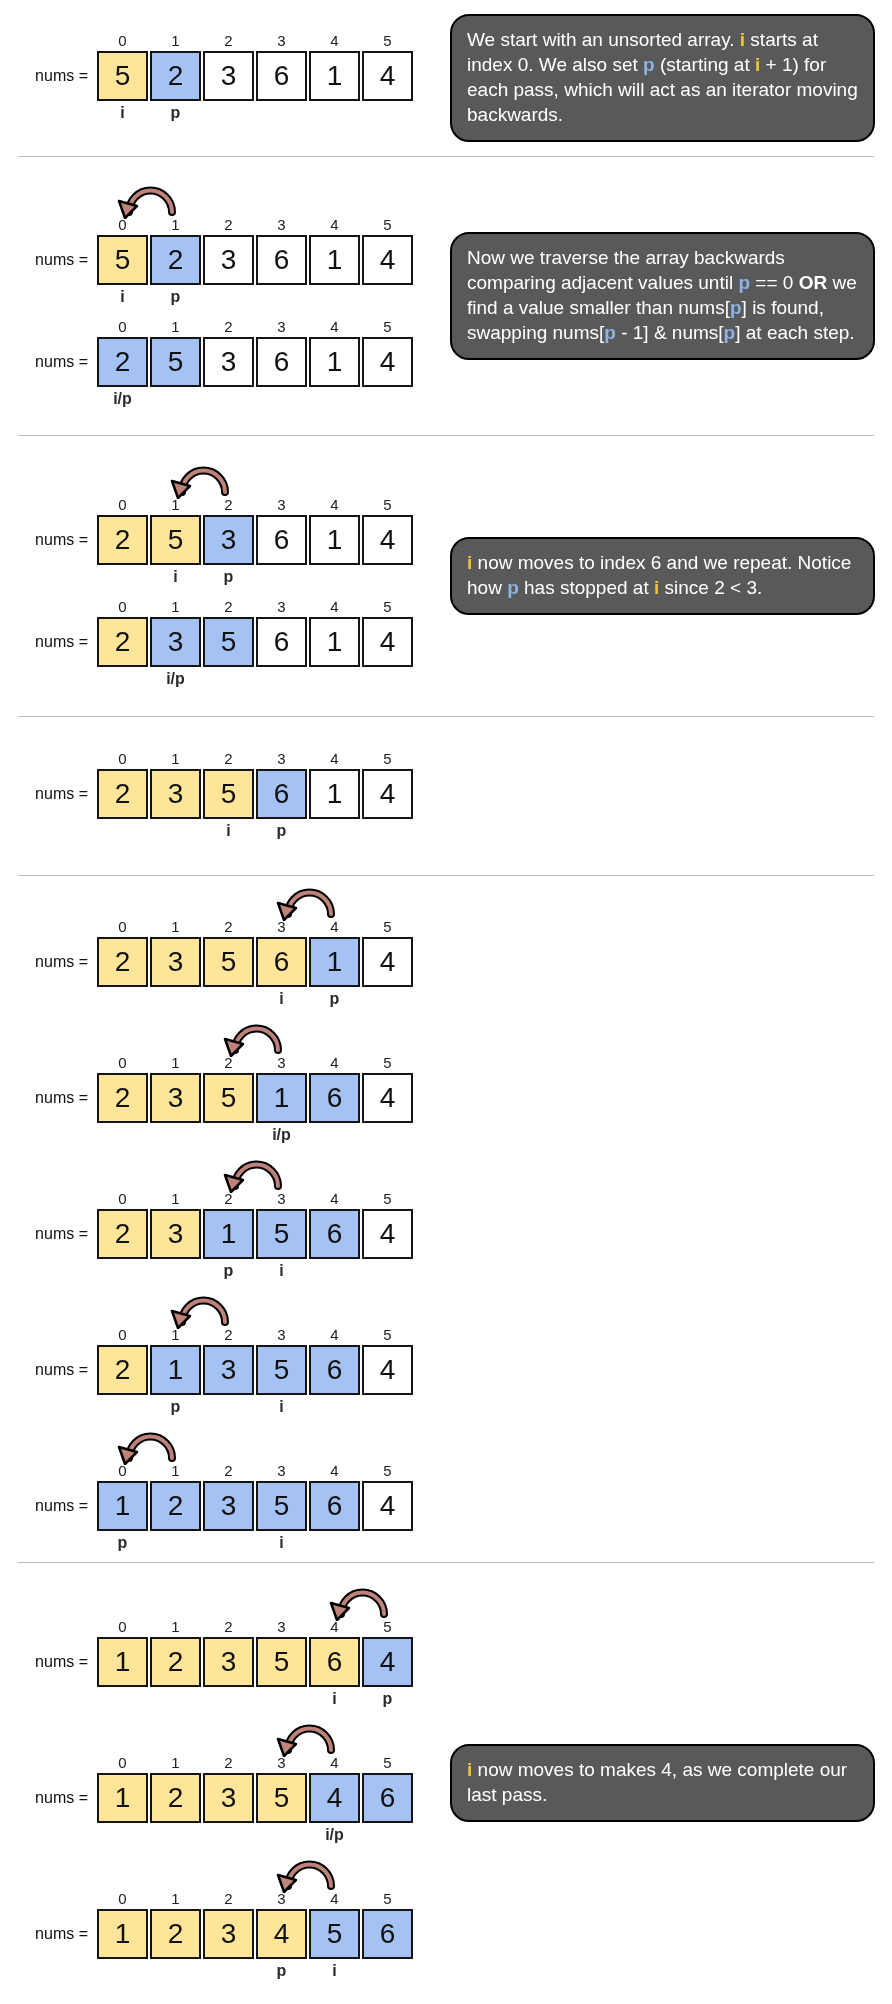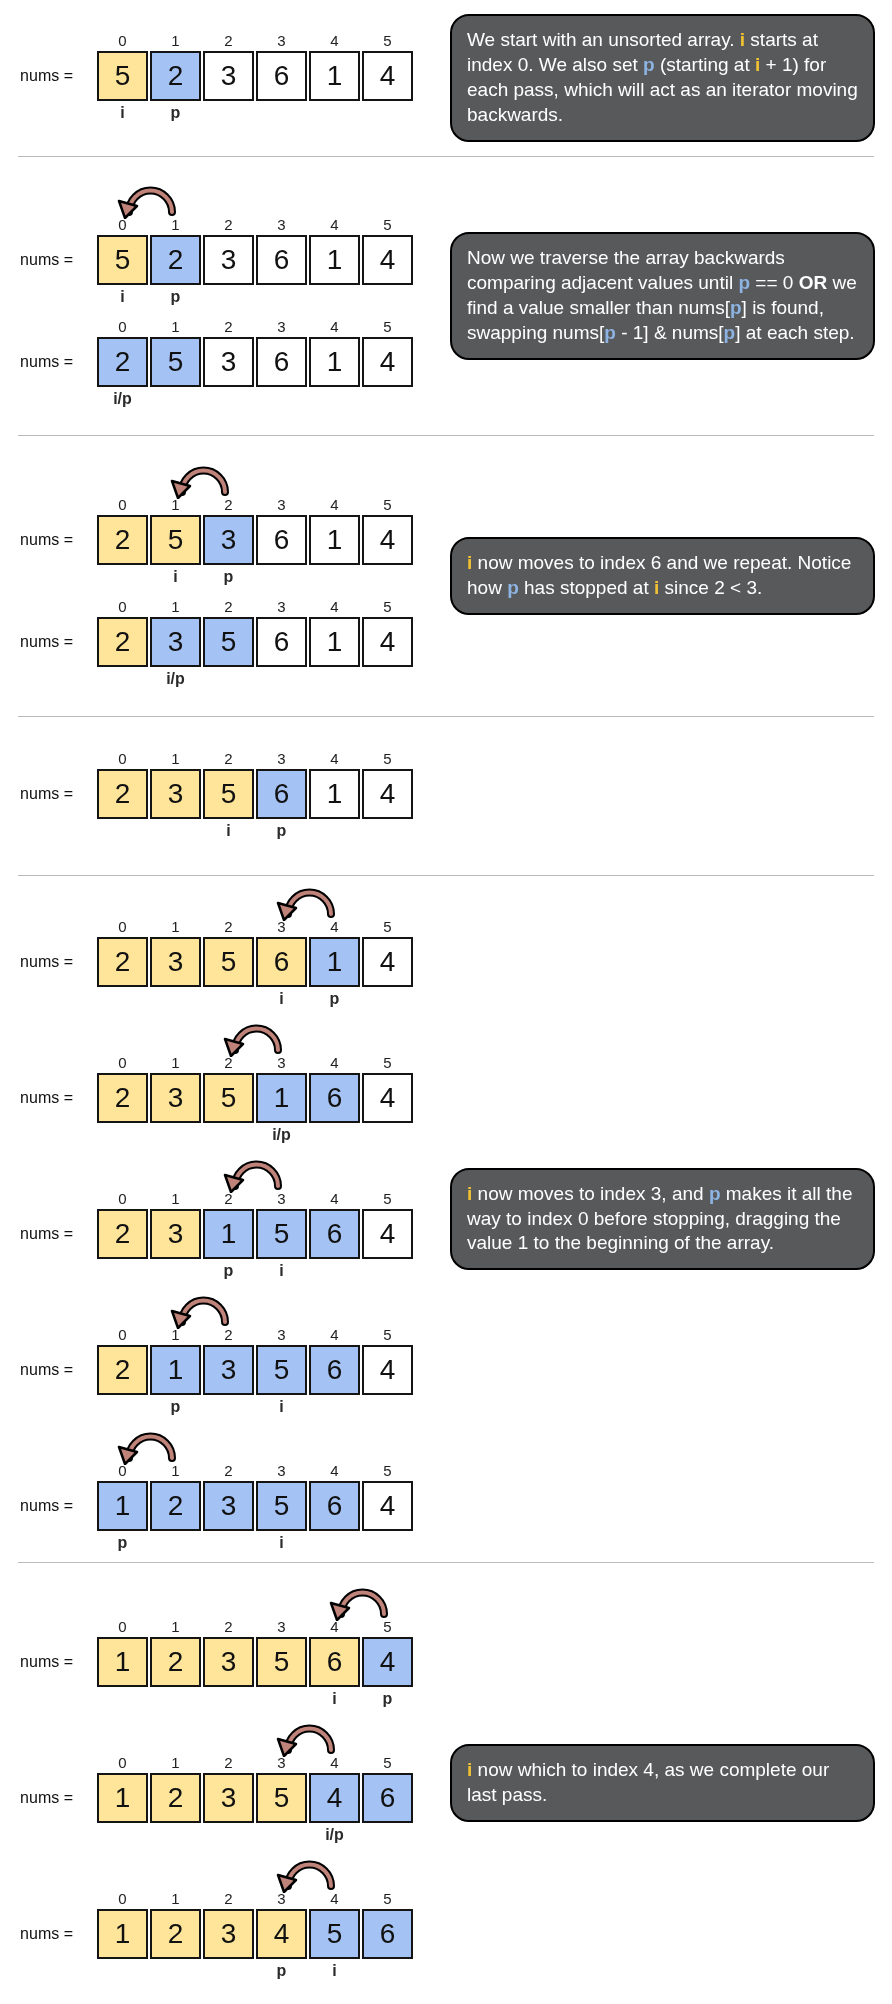--- a/index.html
+++ b/index.html
@@ -14,21 +14,21 @@
   .sec-4 { min-height:686px; }
   .sec-5 { min-height:440px; }
 
   .arrays-col { flex:0 0 450px; width:450px; display:flex; flex-direction:column; justify-content:center; }
   .note-col { flex:1 1 auto; padding-right:17px; display:flex; align-items:center; }
 
   .array-block { margin:4px 0; }
   .row { display:flex; }
   .spacer { flex:0 0 97px; width:97px; }
   .nums-label { flex:0 0 97px; width:97px; box-sizing:border-box; display:flex; align-items:center;
-                justify-content:flex-end; padding-right:24px; font-size:16px; color:#111;text-align:right; }
+                justify-content:flex-end; padding-right:9px; font-size:16px; color:#111;text-align:right; }
 
   .cells { display:flex; gap:2px; }
   .cell { width:51px; height:50px; box-sizing:border-box; border:2px solid #141414;
           display:flex; align-items:center; justify-content:center;
           font-size:28px; color:#111; background:#ffffff; }
   .cell.y { background:#ffe599; }
   .cell.b { background:#a4c2f4; }
 
   .index-row .slot { width:51px; margin-right:2px; text-align:center; font-size:15px;
                      color:#222; height:20px; line-height:20px; }
@@ -466,23 +466,20 @@
             <span class="spacer"></span>
             <span class="slot">p</span>
             <span class="slot"></span>
             <span class="slot"></span>
             <span class="slot">i</span>
             <span class="slot"></span>
             <span class="slot"></span>
           </div>
         </div>
       </div>
-      <div class="note-col">
-        <div class="note-box"><span class="tok-i">i</span><span class="tok-w"> now moves to index 3, and </span><span class="tok-p">p</span><span class="tok-w"> makes it all the way to index 0 before stopping, dragging the value 1 to the beginning of the array.</span></div>
-      </div>
     </section>
     <hr class="divider">
     <section class="section sec-5">
       <div class="arrays-col">
         <div class="array-block">
           <div class="arrow-row">
             <svg class="swap-arrow" width="66" height="40" viewBox="0 0 66 40" style="left:231px">
               <path d="M 13 33 A 21.5 21.5 0 0 1 56 33" fill="none" stroke="#000000" stroke-width="8" stroke-linecap="round"></path>
               <path d="M 13 33 A 21.5 21.5 0 0 1 56 33" fill="none" stroke="#bf8379" stroke-width="4" stroke-linecap="round"></path>
               <polygon points="3,22 21,27 9,39" fill="#bf8379" stroke="#000000" stroke-width="2.5" stroke-linejoin="round"></polygon>
@@ -589,16 +586,16 @@
             <span class="slot"></span>
             <span class="slot"></span>
             <span class="slot"></span>
             <span class="slot">p</span>
             <span class="slot">i</span>
             <span class="slot"></span>
           </div>
         </div>
       </div>
       <div class="note-col">
-        <div class="note-box"><span class="tok-i">i</span><span class="tok-w"> now which to index 4, as we complete our last pass.</span></div>
+        <div class="note-box"><span class="tok-i">i</span><span class="tok-w"> now moves to makes 4, as we complete our last pass.</span></div>
       </div>
     </section>
   </div>
 
 </body></html>

